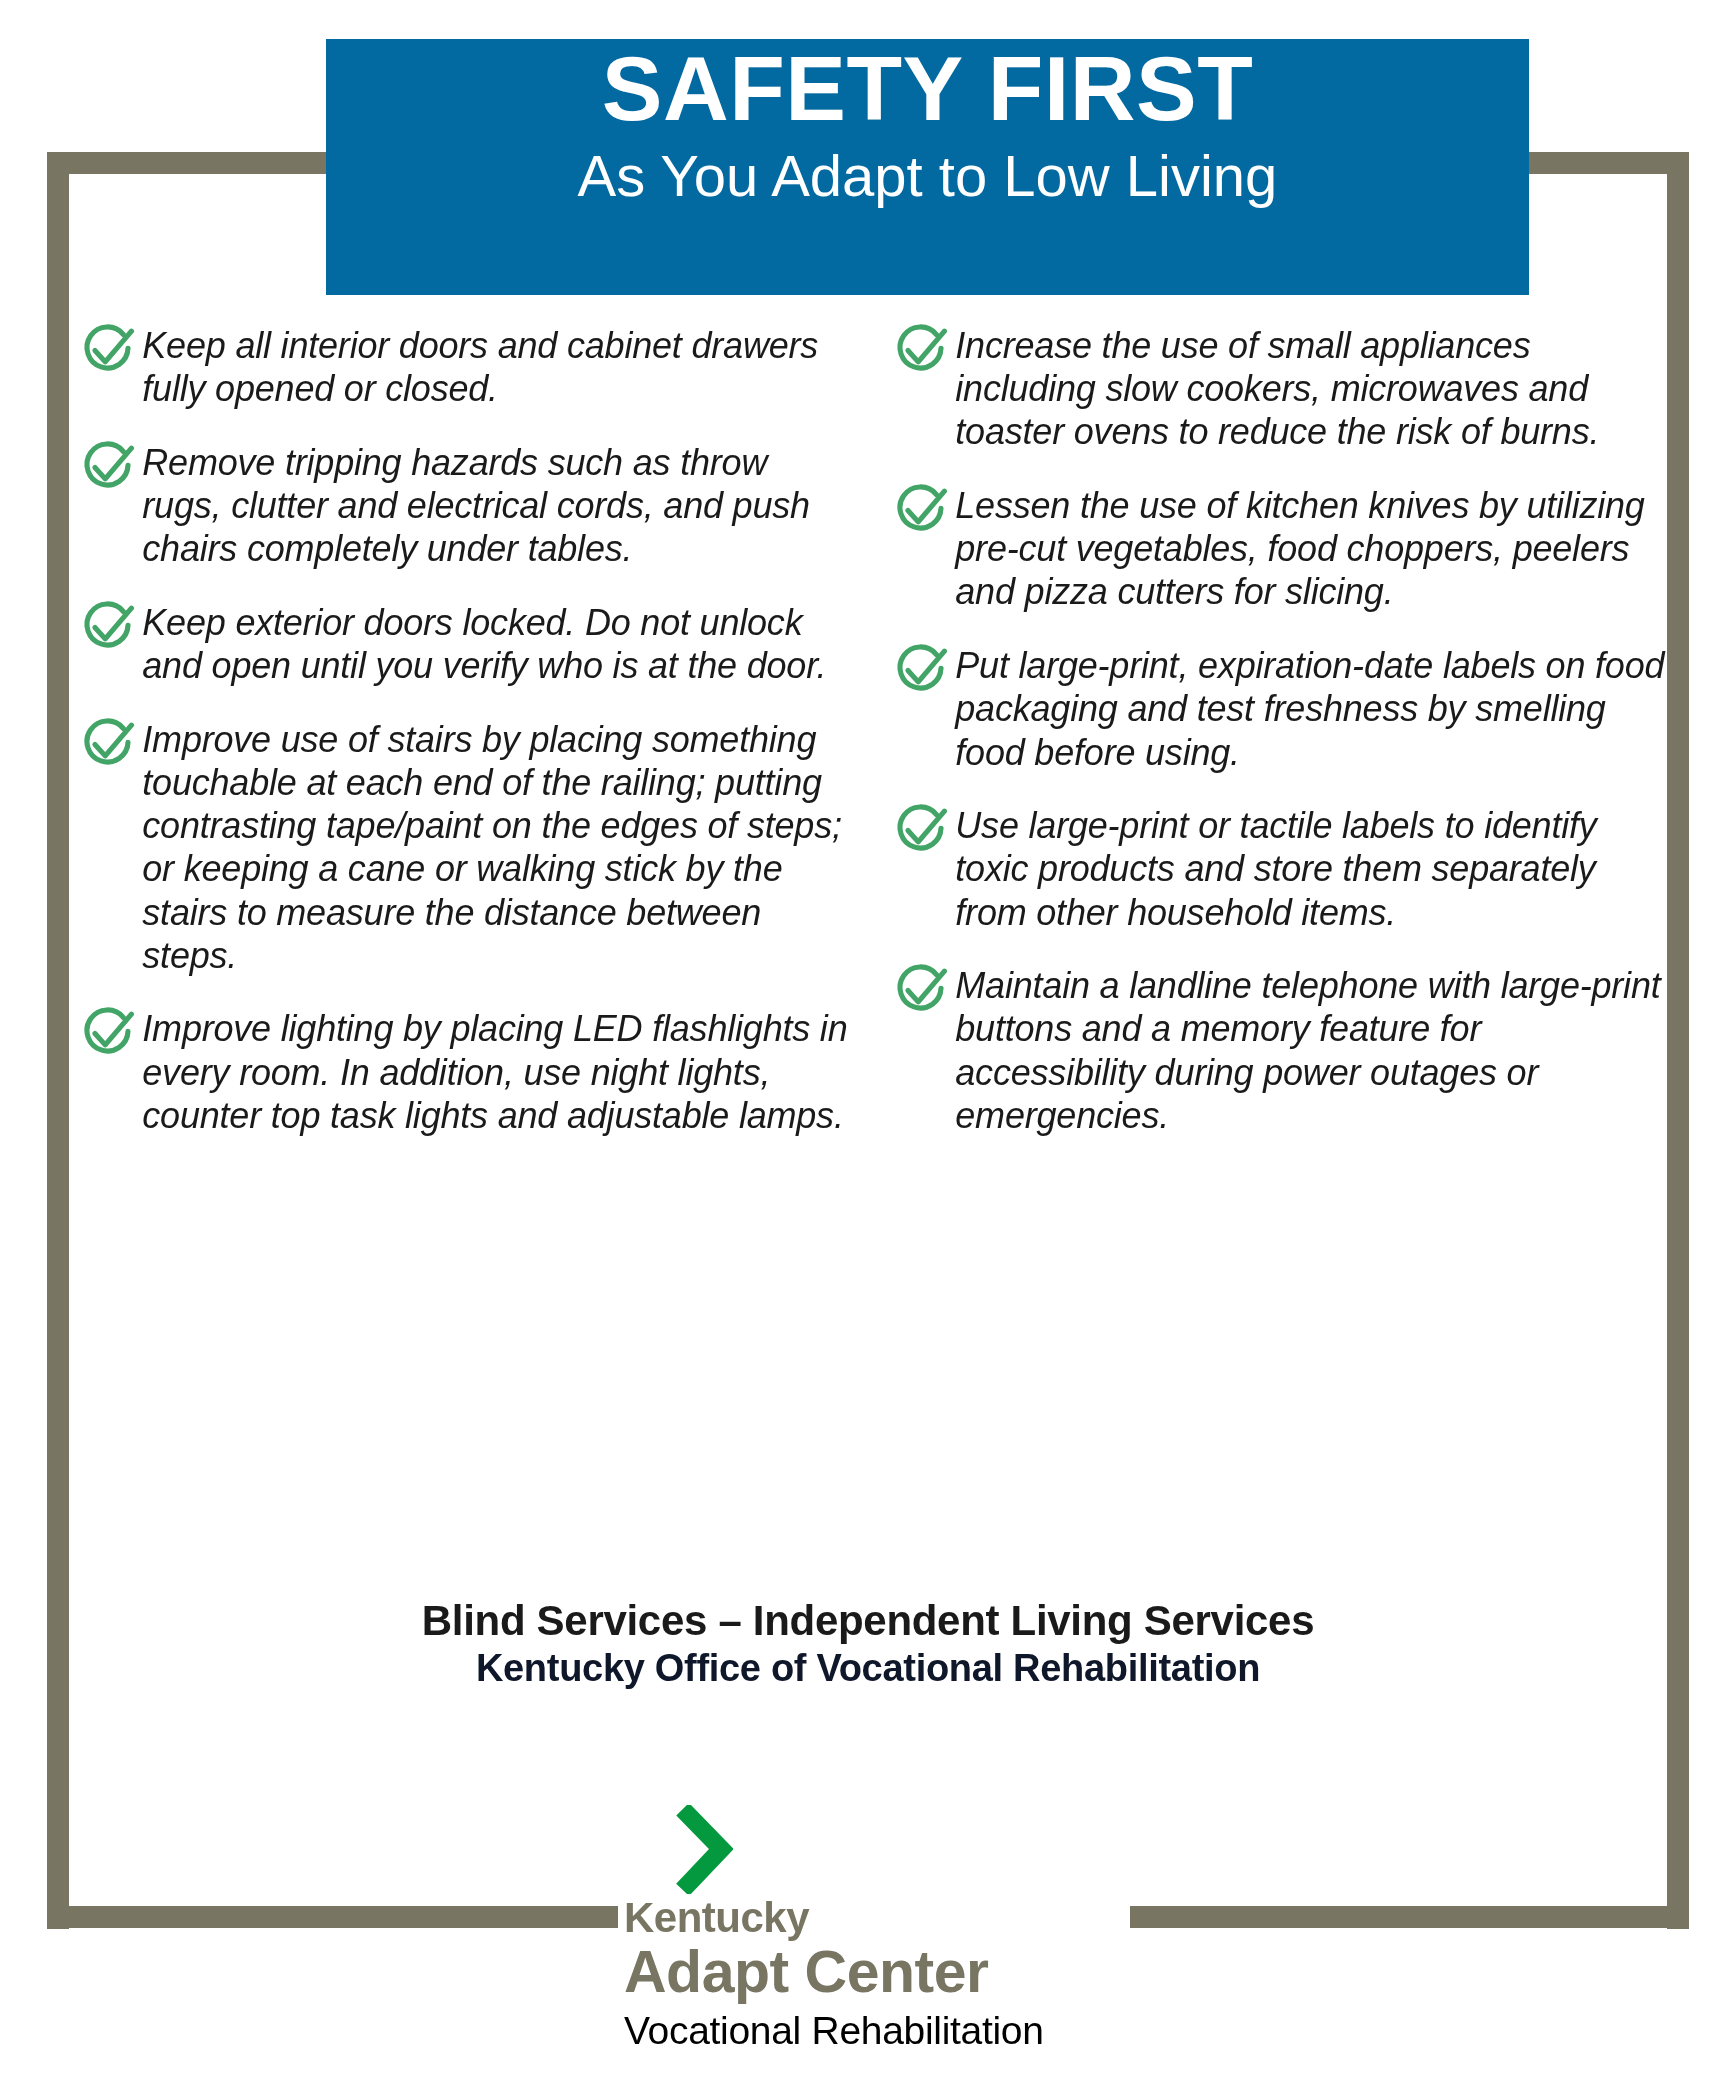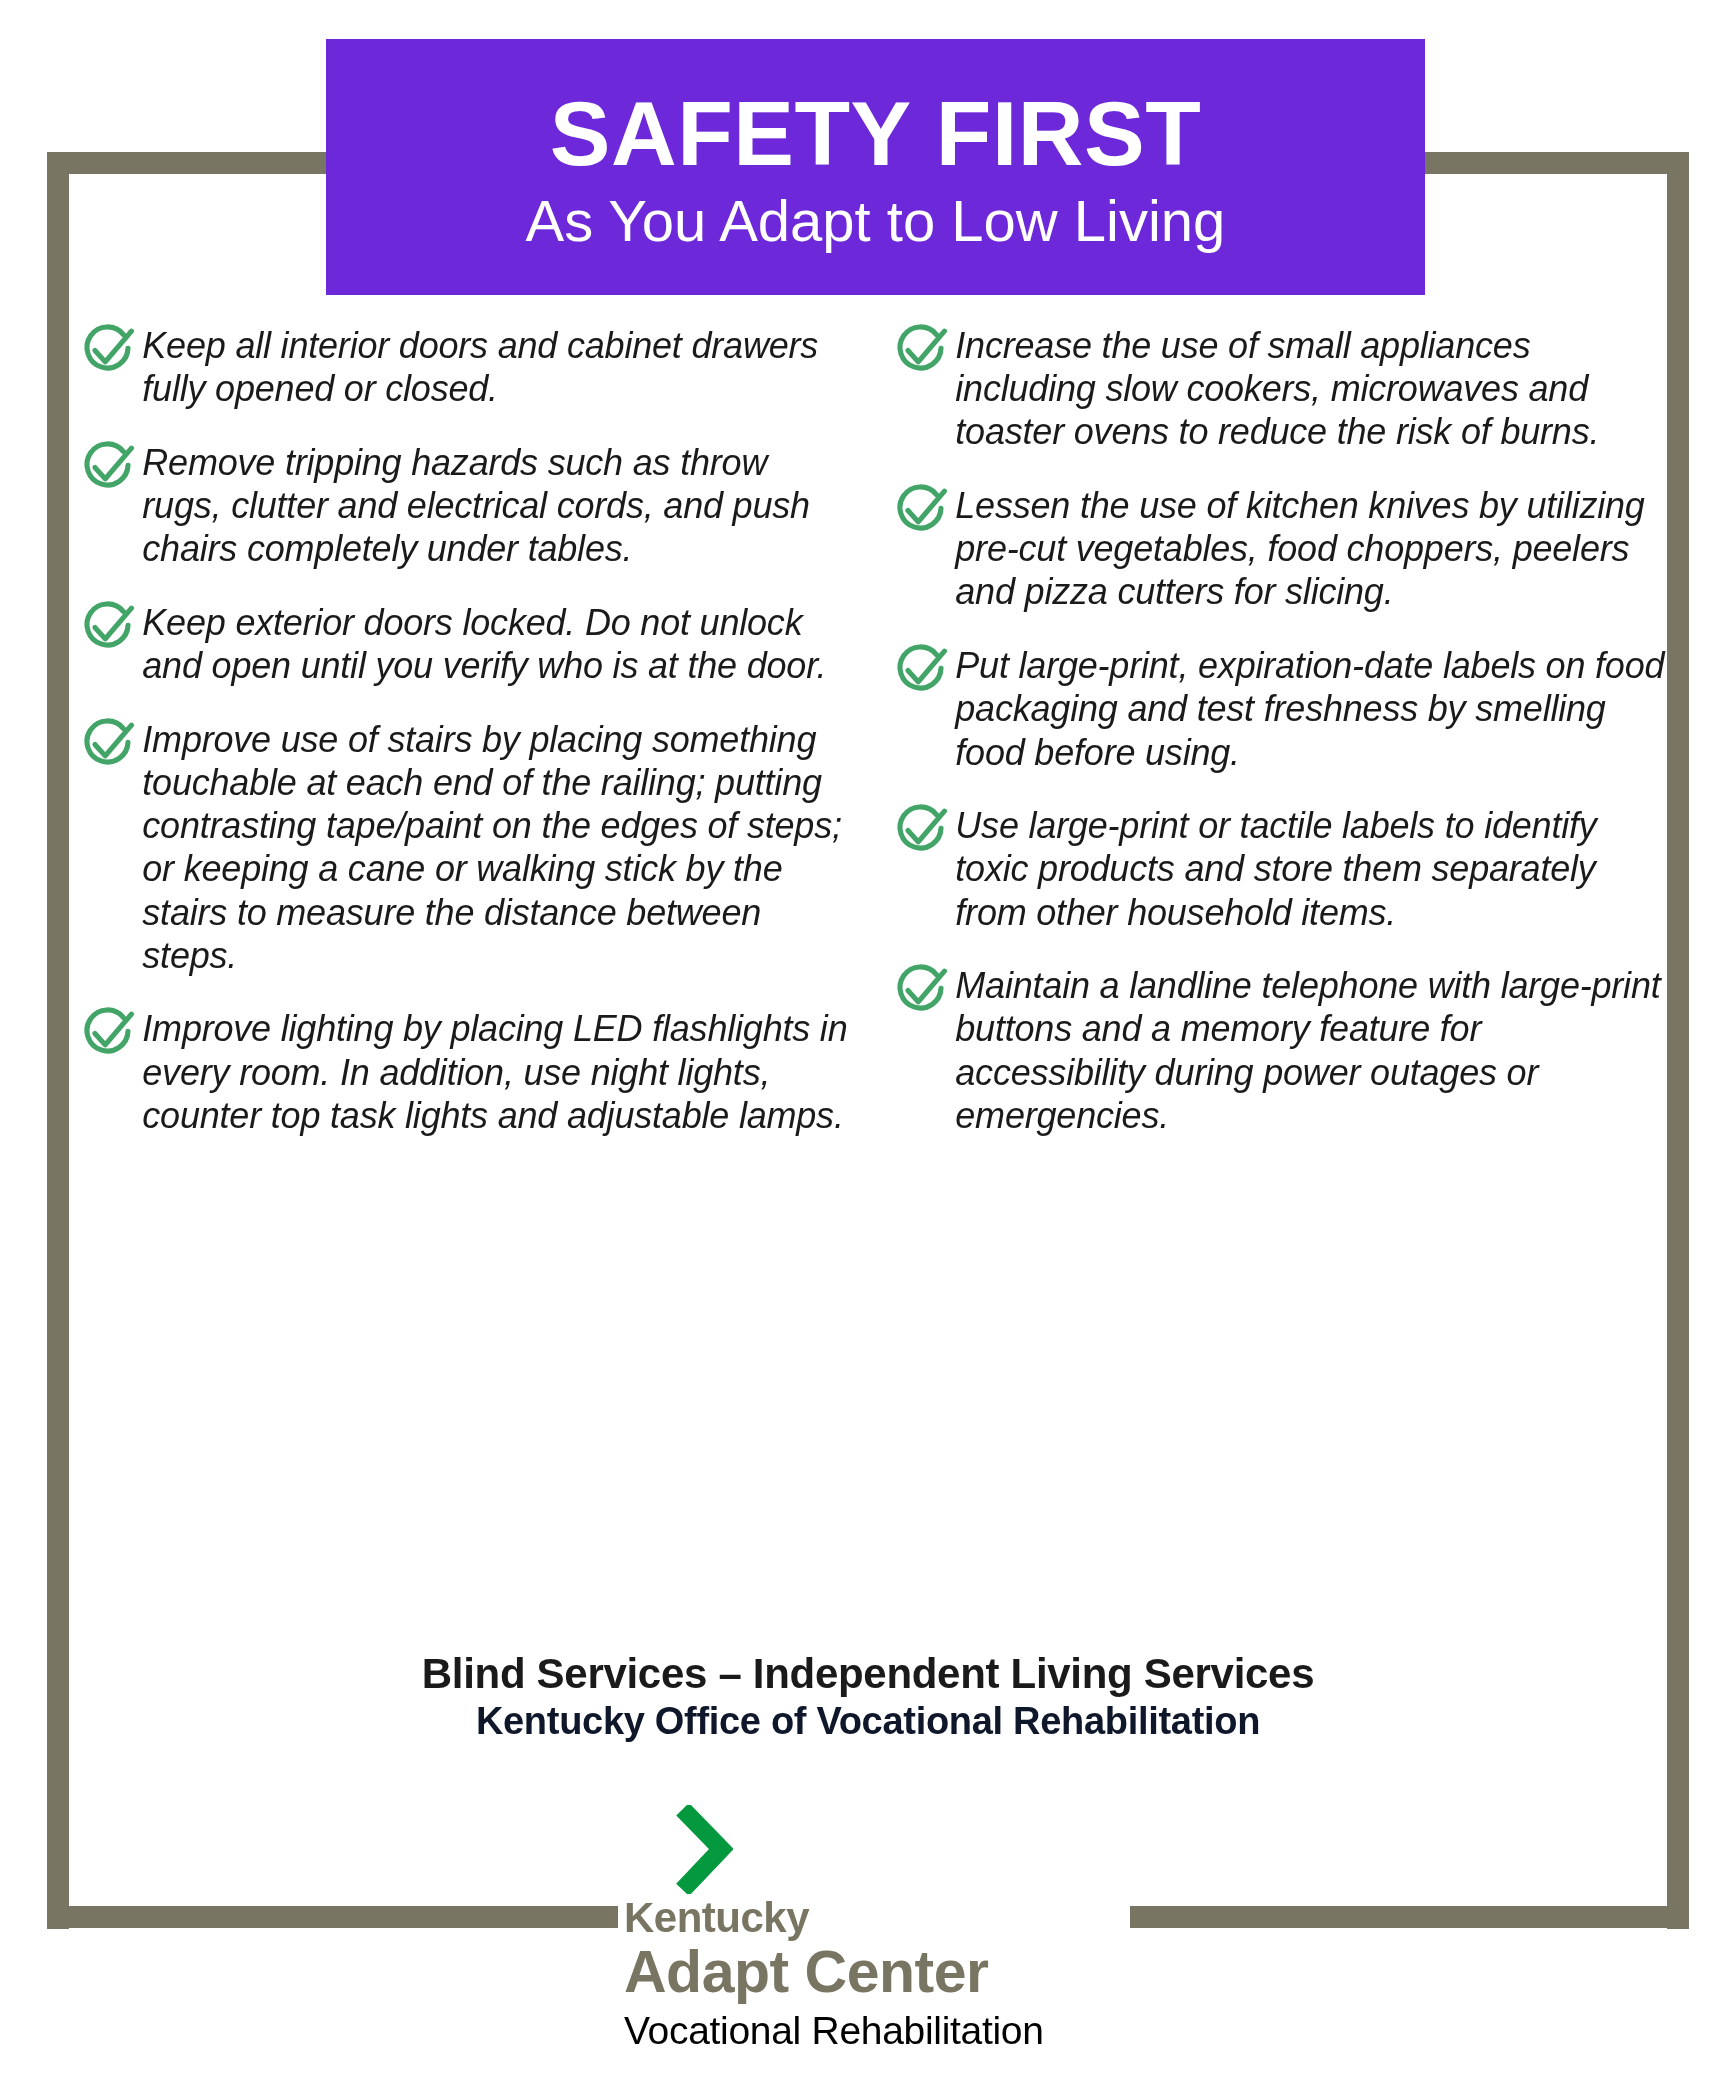--- a/index.html
+++ b/index.html
@@ -22,28 +22,27 @@
   #frame-left   { left: 47px;   top: 152px;  width: 22px;   height: 1777px; }
   #frame-right  { left: 1667px; top: 152px;  width: 22px;   height: 1777px; }
   #frame-bottom-left  { left: 47px;   top: 1906px; width: 571px; height: 22px; }
   #frame-bottom-right { left: 1130px; top: 1906px; width: 559px; height: 22px; }
 
   
   #header-banner {
     position: absolute;
     left: 326px;
     top: 39px;
-    width: 1099px;
+    width: 1203px;
     height: 256px;
-    background: #6d28d9;
+    background: #0369a1;
     box-sizing: border-box;
     display: flex;
     flex-direction: column;
     align-items: center;
-    justify-content: center;
     padding-top: 4.2px;
   }
   #header-title {
     color: #ffffff;
     font-size: 91px;
     font-weight: bold;
     line-height: 1.0;
     letter-spacing: 0.5px;
     margin: 0;
     text-align: center;
@@ -90,21 +89,21 @@
     line-height: 1.20;
     color: #1a1a1a;
     font-weight: 400;
     letter-spacing: -0.2px;
   }
 
   
   #footer-lines {
     position: absolute;
     left: 0;
-    top: 1650px;
+    top: 1597px;
     width: 1736px;
     text-align: center;
   }
   #footer-line-1 {
     font-size: 42px;
     font-weight: bold;
     color: #1a1a1a;
     line-height: 1.12;
     letter-spacing: -0.3px;
   }

